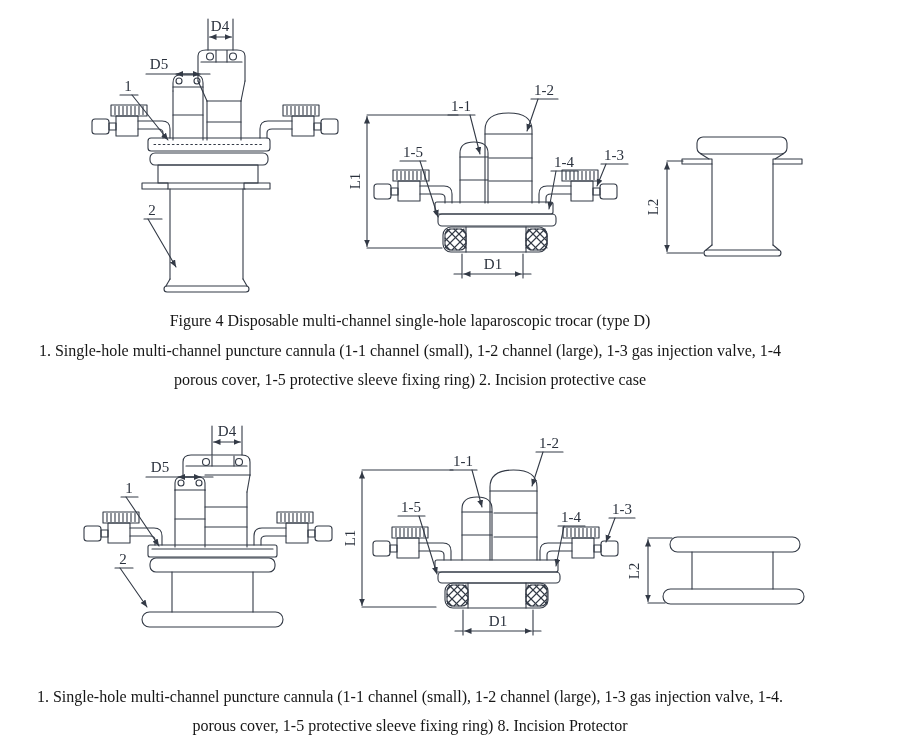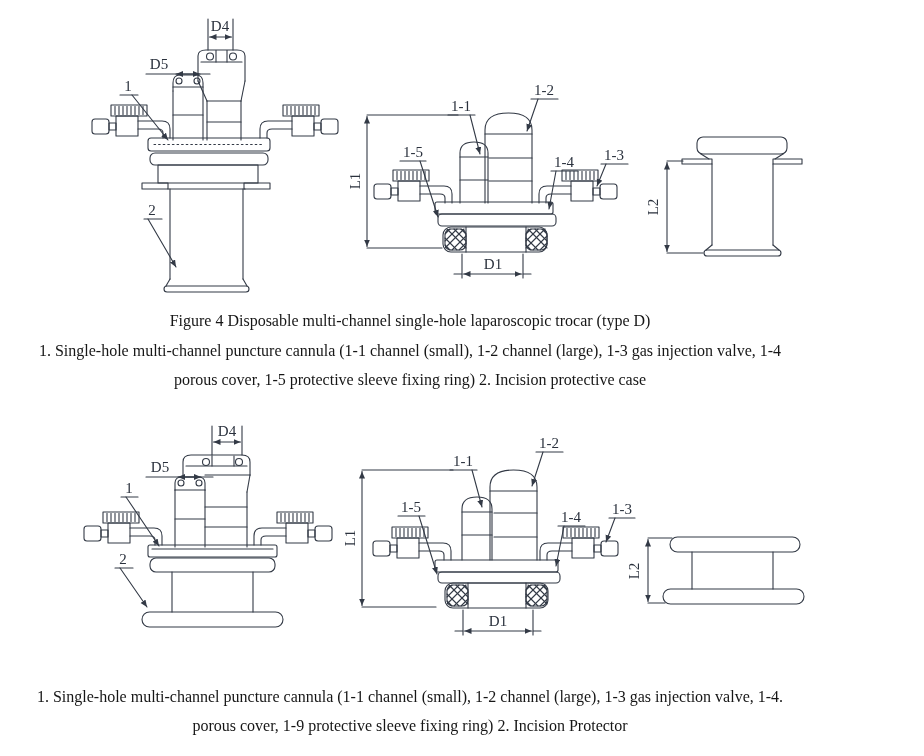--- a/index.html
+++ b/index.html
@@ -452,15 +452,15 @@
     </g>
     <g>
       <line class="ln" x1="18" y1="13" x2="42" y2="13"></line>
       <line class="ln" x1="18" y1="78" x2="35" y2="78"></line>
       <line class="ln" x1="18" y1="14.5" x2="18" y2="76.5" marker-start="url(#ahF)" marker-end="url(#ahF)"></line>
       <text x="9" y="46" text-anchor="middle" transform="rotate(-90 9,46)">L2</text>
     </g>
   </svg>
 
   <div class="caption" style="top:688px;">1. Single-hole multi-channel puncture cannula (1-1 channel (small), 1-2 channel (large), 1-3 gas injection valve, 1-4.</div>
-  <div class="caption" style="top:717px;">porous cover, 1-9 protective sleeve fixing ring) 2. Incision Protector</div>
+  <div class="caption" style="top:717px;">porous cover, 1-5 protective sleeve fixing ring) 8. Incision Protector</div>
 
 </div>
 
 </body></html>

